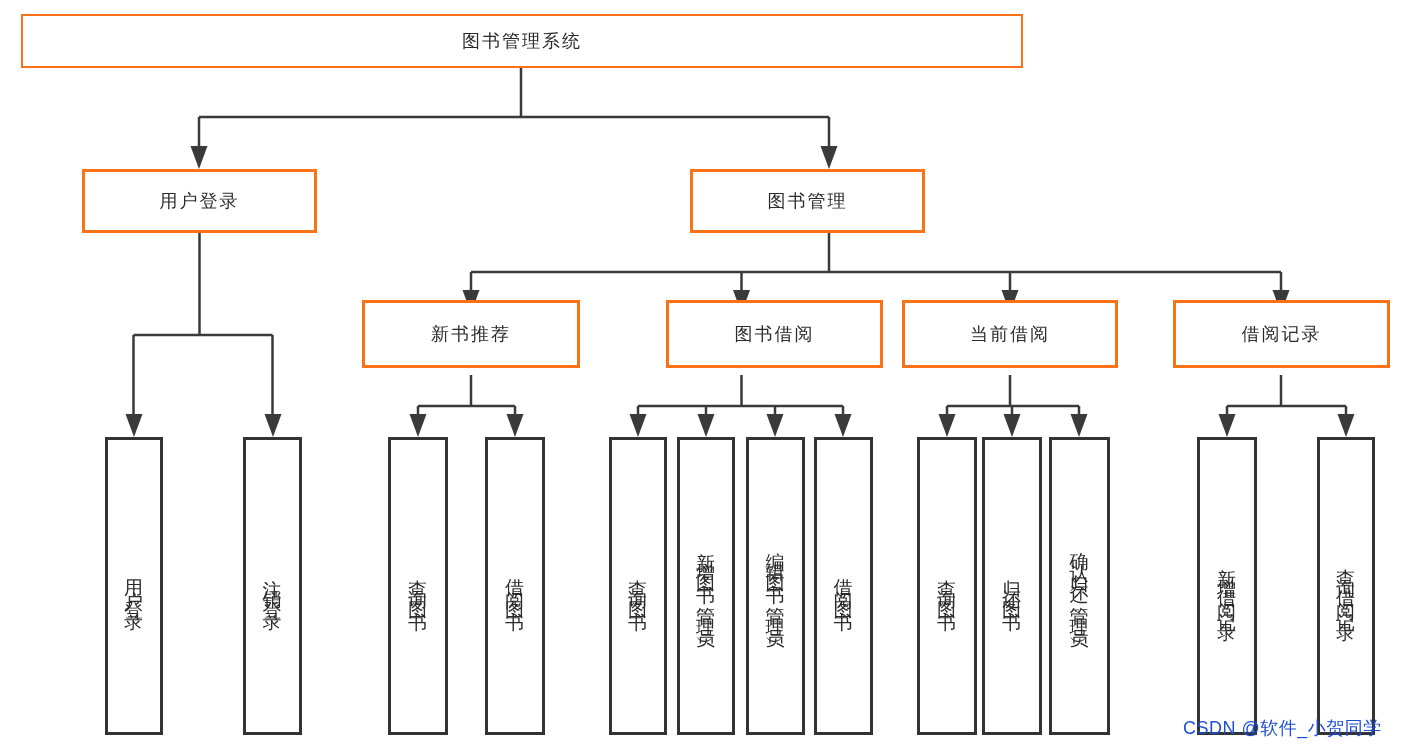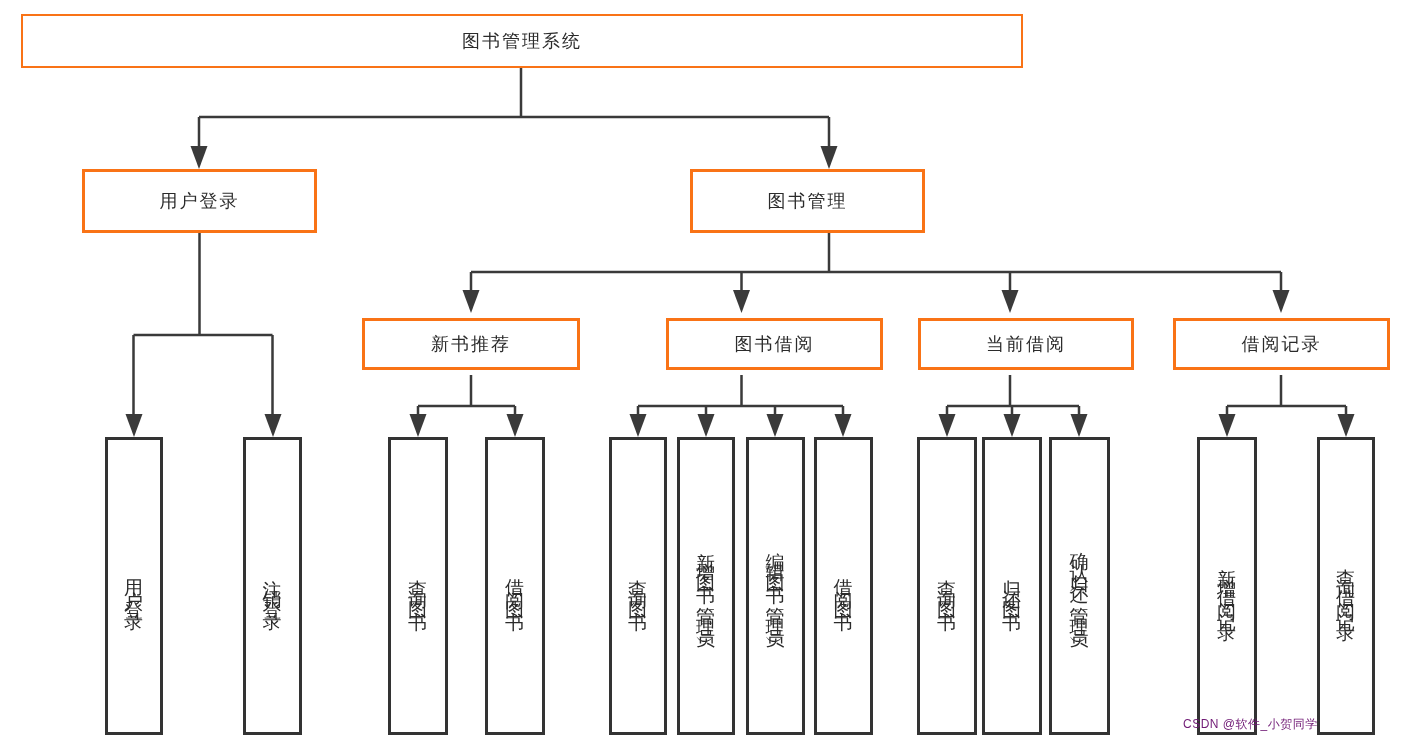--- a/index.html
+++ b/index.html
@@ -7,31 +7,31 @@
   #stage{position:relative;width:1405px;height:747px;background:#ffffff;overflow:hidden;}
   #connectors{position:absolute;left:0;top:0;z-index:1;pointer-events:none;}
   .node{
     position:absolute;box-sizing:border-box;background:#ffffff;
     border:3px solid #f97316;color:#2b2b2b;z-index:2;
     display:flex;align-items:center;justify-content:center;
     font-size:18px;letter-spacing:2px;
   }
   .node.root{left:21px;top:14px;width:1002px;height:54px;border-width:2px;font-size:18px;}
   .node.lvl2{top:169px;height:64px;}
-  .node.lvl3{top:318px;height:52px;}
+  .node.lvl3{top:300px;height:68px;}
   .leaf{
     position:absolute;top:437px;height:298px;box-sizing:border-box;
     background:#ffffff;border:3px solid #333333;color:#2b2b2b;z-index:2;
     display:flex;align-items:center;justify-content:center;
     writing-mode:vertical-rl;text-orientation:mixed;
     font-size:19px;letter-spacing:11px;line-height:1;
   }
   #watermark{
     position:absolute;left:1183px;top:716px;z-index:5;
-    color:#701a75;font-size:12px;letter-spacing:0.5px;white-space:nowrap;
+    color:#1d4ed8;font-size:18px;letter-spacing:0.5px;white-space:nowrap;
   }
 </style>
 </head>
 <body>
 
 <div id="stage">
 
   <svg id="connectors" width="1405" height="747" viewBox="0 0 1405 747">
     <g stroke="#3a3a3a" stroke-width="2.5" fill="none">
 
@@ -72,21 +72,21 @@
     </g>
   </svg>
 
   <div class="node root">图书管理系统</div>
 
   <div class="node lvl2" style="left:82px;width:235px;">用户登录</div>
   <div class="node lvl2" style="left:690px;width:235px;">图书管理</div>
 
   <div class="node lvl3" style="left:362px;width:218px;">新书推荐</div>
   <div class="node lvl3" style="left:633px;width:217px;margin-left:33px;">图书借阅</div>
-  <div class="node lvl3" style="left:902px;width:216px;margin-left:16px;">当前借阅</div>
+  <div class="node lvl3" style="left:902px;width:216px;">当前借阅</div>
   <div class="node lvl3" style="left:1173px;width:217px;">借阅记录</div>
 
   <div class="leaf" style="left:105px;width:58px;">用户登录</div>
   <div class="leaf" style="left:243px;width:59px;">注销登录</div>
 
   <div class="leaf" style="left:388px;width:60px;">查询图书</div>
   <div class="leaf" style="left:485px;width:60px;">借阅图书</div>
 
   <div class="leaf" style="left:609px;width:58px;">查询图书</div>
   <div class="leaf" style="left:677px;width:58px;">新增图书（管理员）</div>

